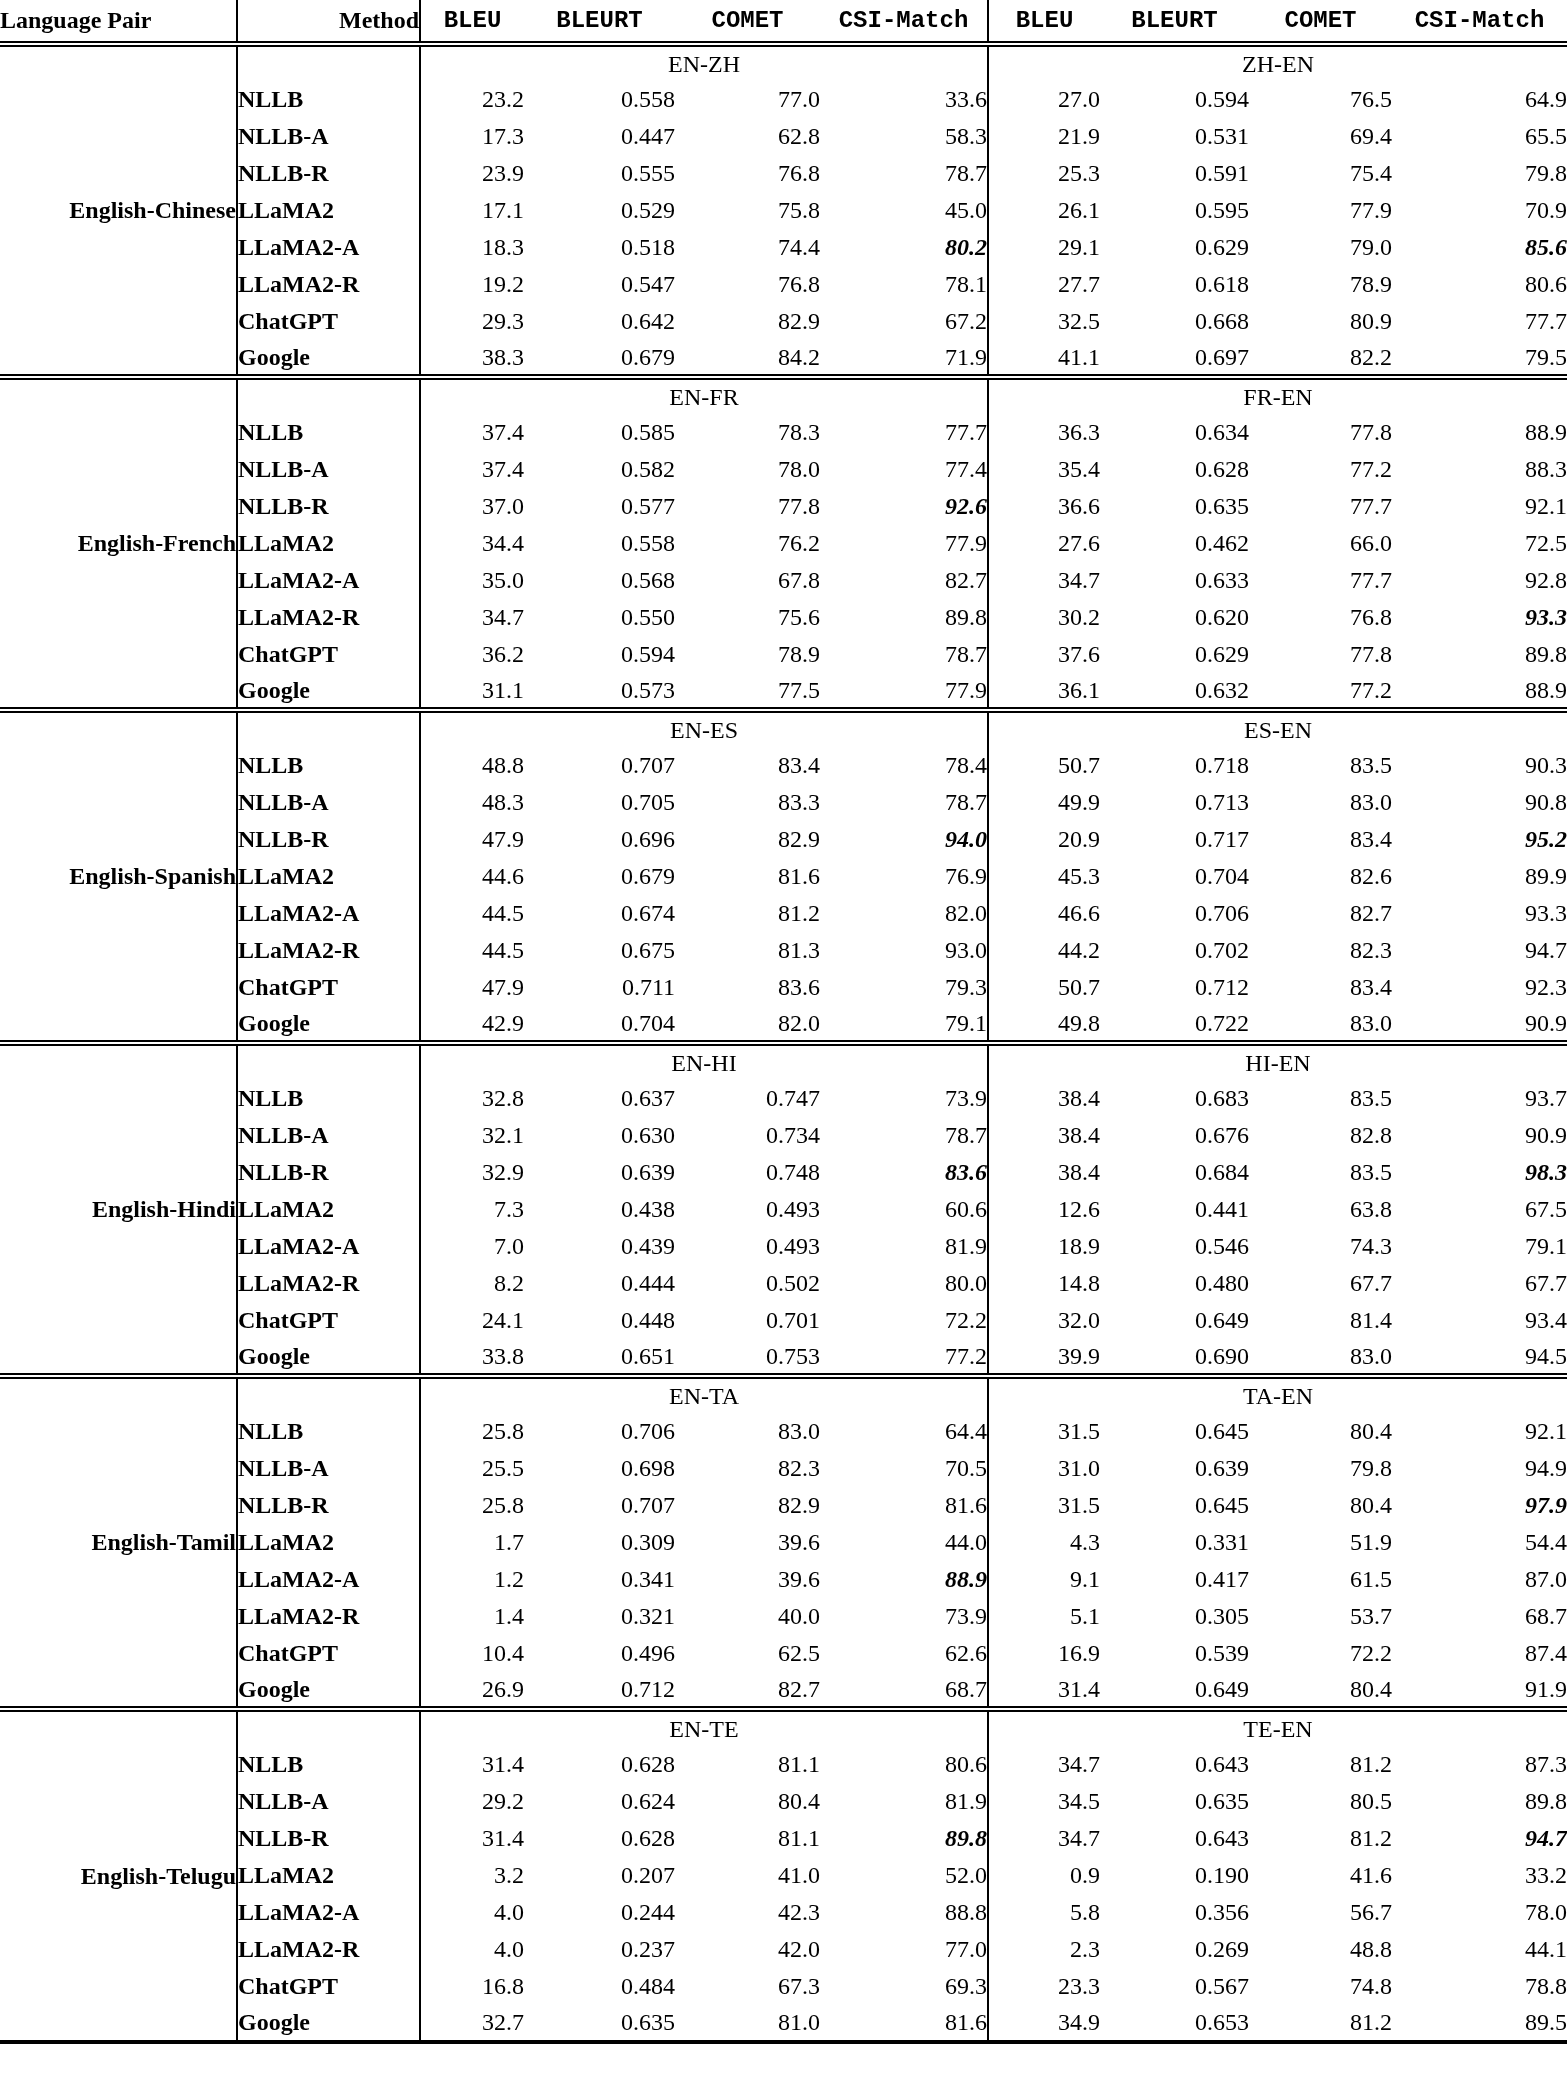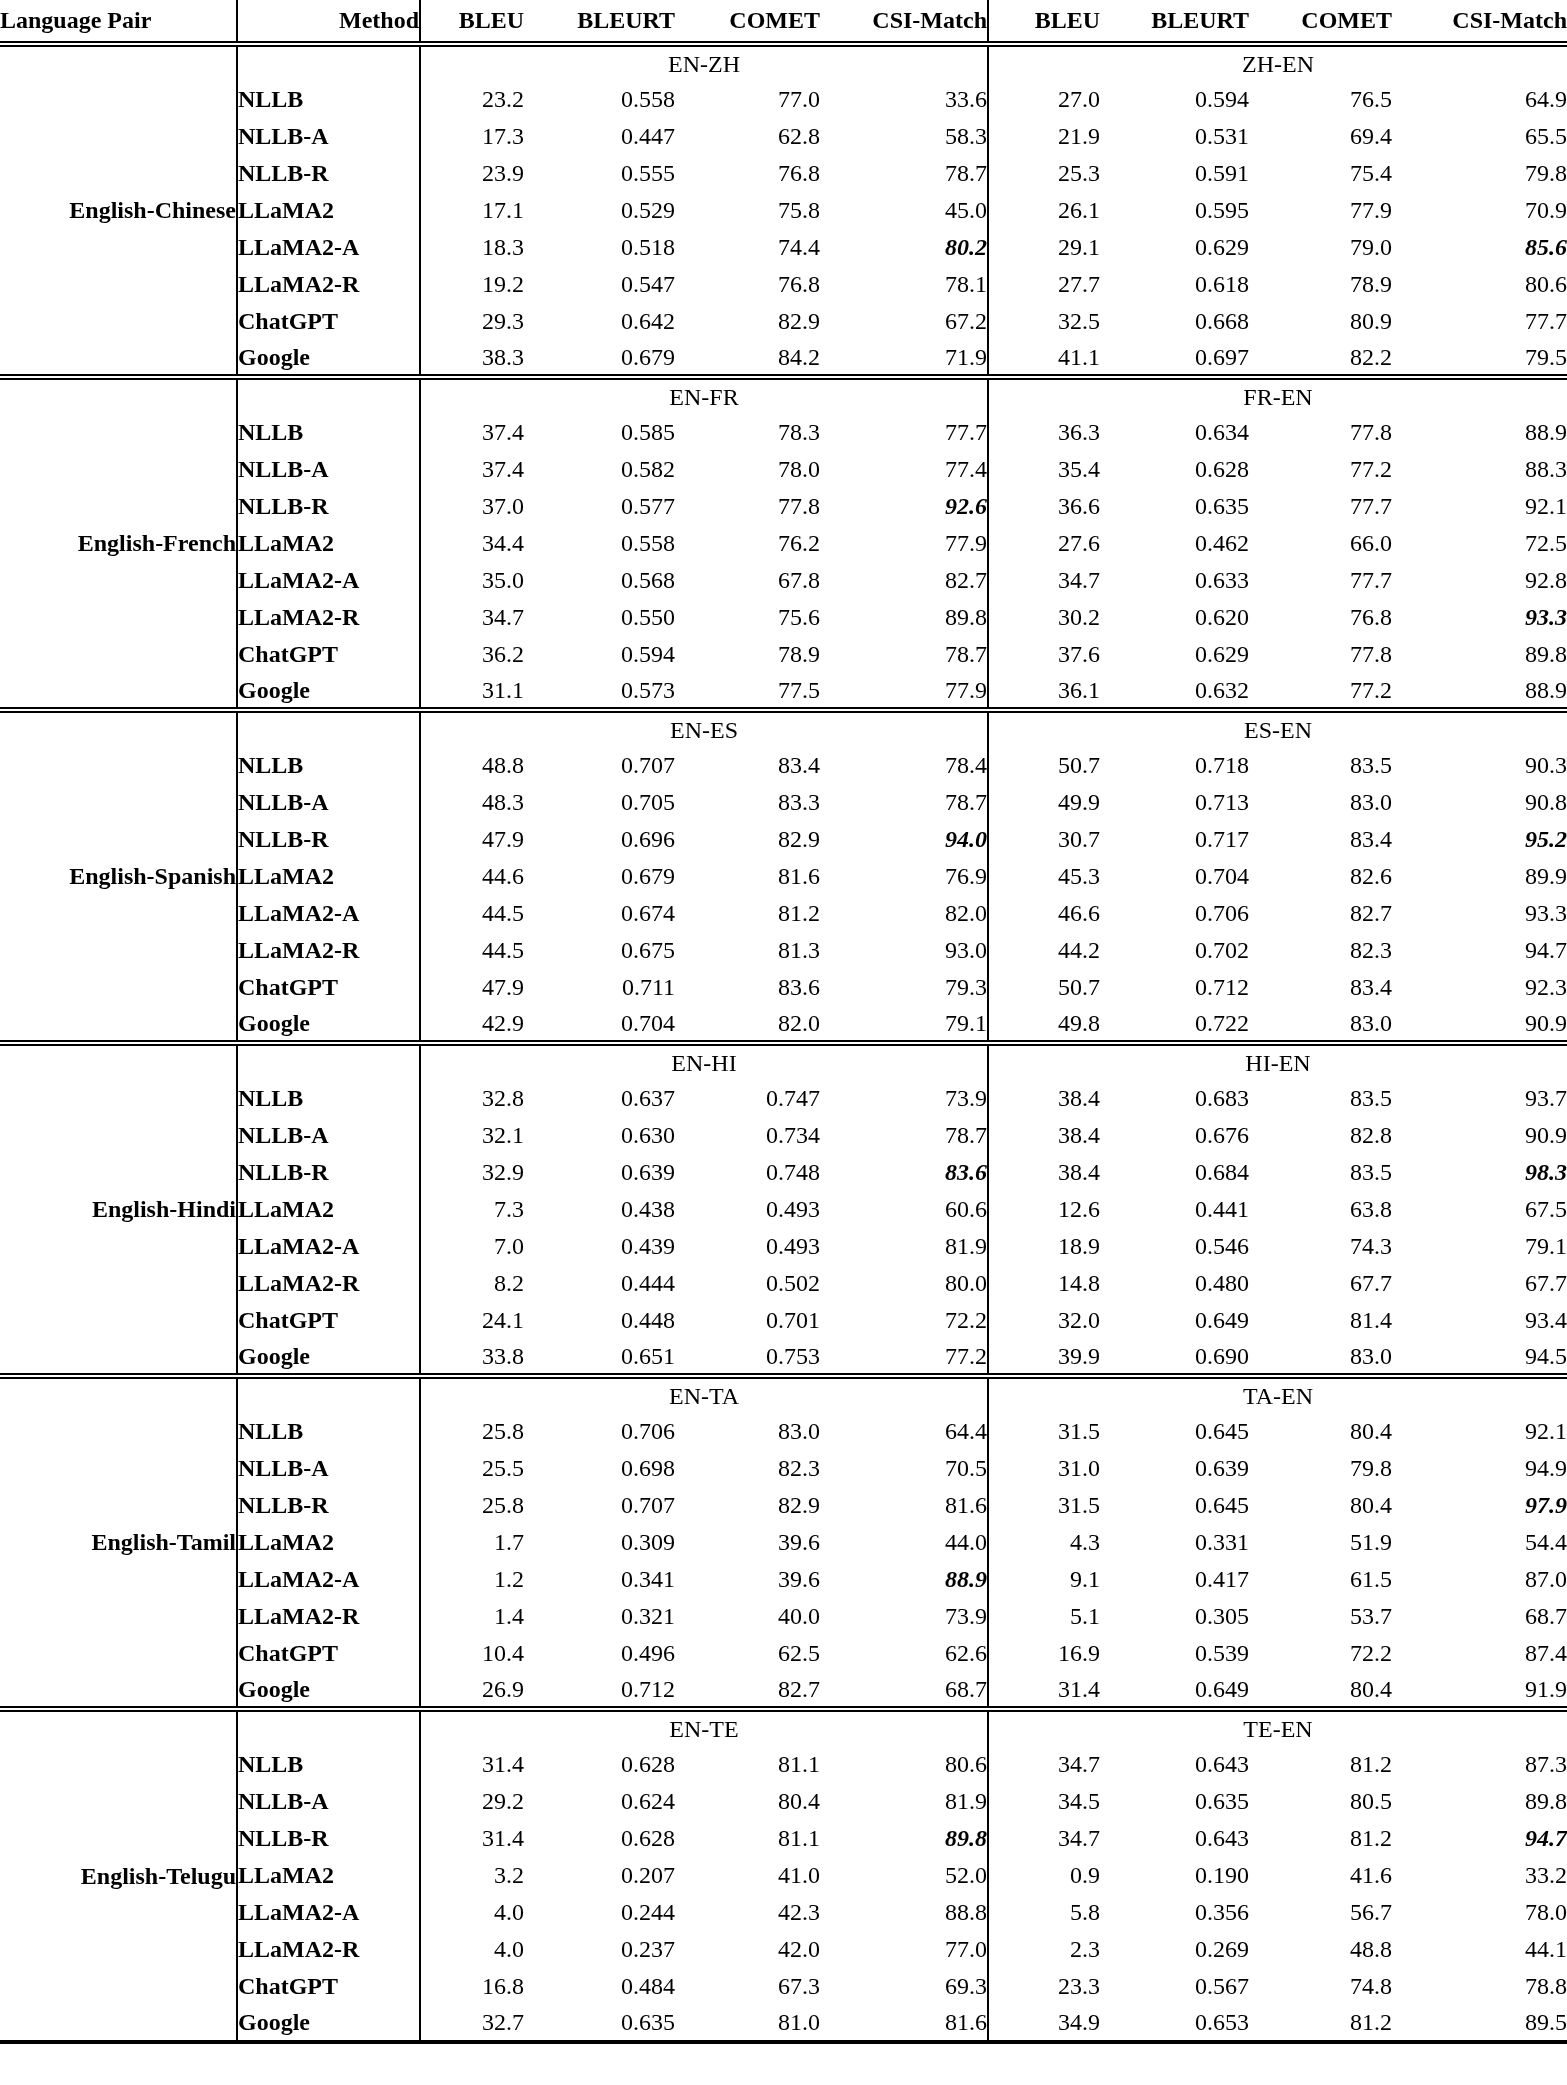--- a/index.html
+++ b/index.html
@@ -30,21 +30,21 @@
     white-space: nowrap;
     overflow: hidden;
     padding: 0;
   }
   
   thead tr { height: 44px; }
   thead th { font-weight: bold; }
   thead { border-bottom: 6px double #000000; }
   th.h-lang { text-align: left; padding-left: 16px; }
   th.h-method { text-align: right; padding-left: 18px; }
-  th.h-num { text-align: right; padding-right: 12px; }
+  th.h-num { padding-right: 12px; font-family: Liberation Mono, monospace; }
   th.h-csi-last { padding-right: 18px; }
   
   .vr { border-left: 2px solid #000000; }
   
   tr.section-start td { border-top: 6px double #000000; }
   
   tbody tr { height: 37px; }
   td.lang-cell {
     font-weight: bold;
     text-align: right;
@@ -309,21 +309,21 @@
           <td class="num-cell">0.713</td>
           <td class="num-cell">83.0</td>
           <td class="num-cell csi-last">90.8</td>
         </tr>
         <tr>
           <td class="method-cell vr">NLLB-R</td>
           <td class="num-cell vr">47.9</td>
           <td class="num-cell">0.696</td>
           <td class="num-cell">82.9</td>
           <td class="num-cell bold">94.0</td>
-          <td class="num-cell vr">30.7</td>
+          <td class="num-cell vr">20.9</td>
           <td class="num-cell">0.717</td>
           <td class="num-cell">83.4</td>
           <td class="num-cell csi-last bold">95.2</td>
         </tr>
         <tr>
           <td class="method-cell vr">LLaMA2</td>
           <td class="num-cell vr">44.6</td>
           <td class="num-cell">0.679</td>
           <td class="num-cell">81.6</td>
           <td class="num-cell">76.9</td>

